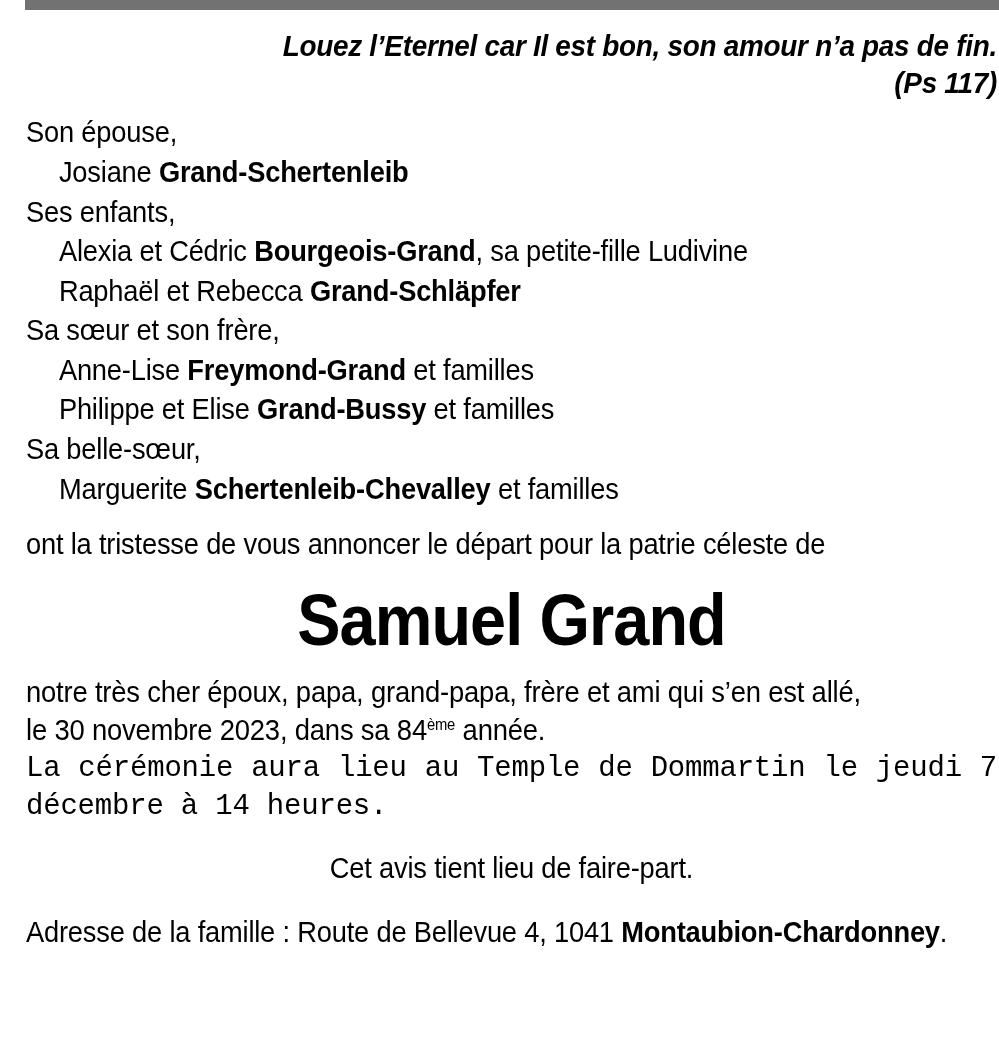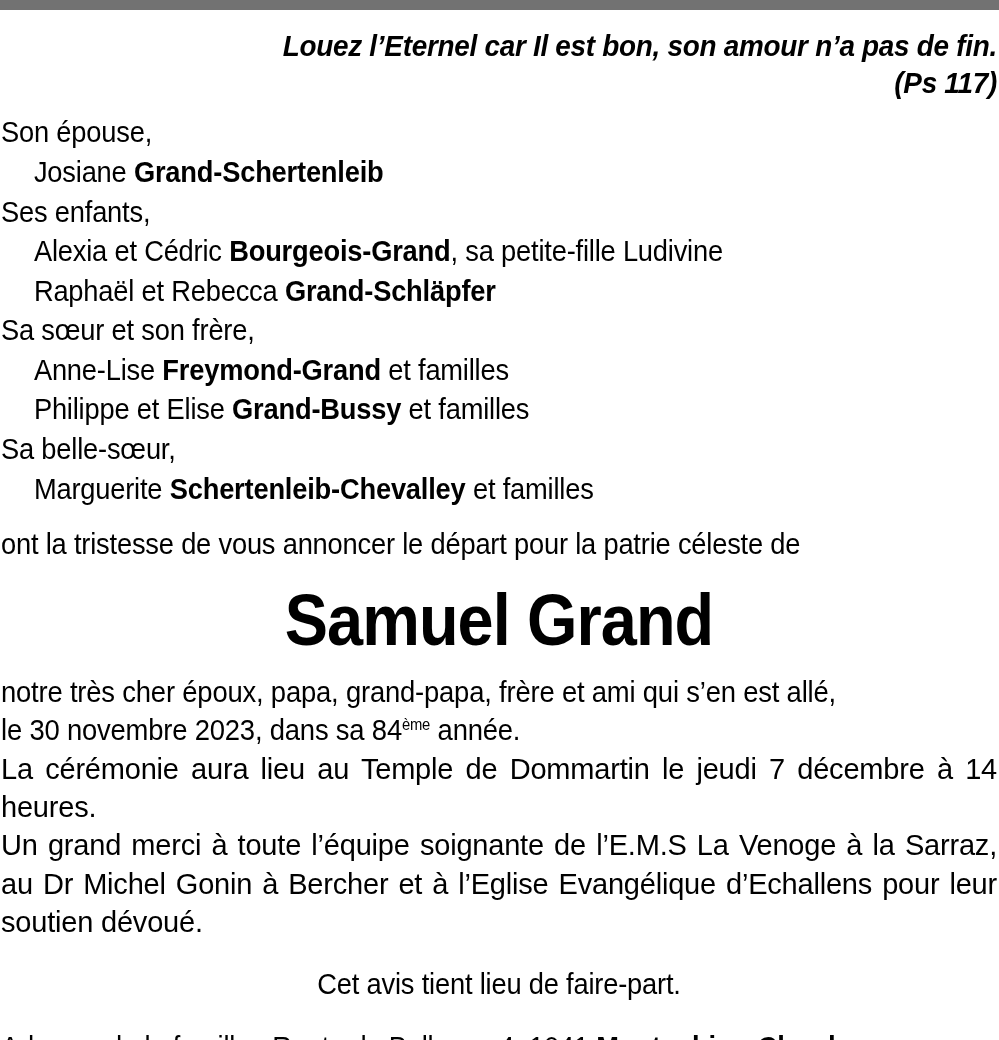--- a/index.html
+++ b/index.html
@@ -14,20 +14,21 @@
     font-family: "Liberation Sans", sans-serif;
     color: #000000;
   }
   .notice {
     position: relative;
     width: 999px;
     height: 1040px;
     box-sizing: border-box;
     display: flex;
     flex-direction: column;
+    padding-left: 25px;
   }
   .rule-top {
     width: 100%;
     height: 10px;
     background: #727272;
     flex: 0 0 auto;
   }
   .body-area {
     flex: 1 1 auto;
     padding: 0 2px 0 1px;
@@ -101,20 +102,21 @@
     letter-spacing: -0.2px;
   }
   .para.squeeze {
     transform: scaleX(0.945);
     transform-origin: left center;
   }
   .para.nowrap { white-space: nowrap; }
   .para.justify {
     text-align: justify;
     text-align-last: left;
+    font-family: Liberation Mono, monospace;
   }
   .para sup {
     font-size: 0.54em;
     vertical-align: 0.62em;
     line-height: 0;
   }
 
   .centered-note {
     text-align: center;
     font-size: 29px;
@@ -173,21 +175,20 @@
     <div class="announce">ont la tristesse de vous annoncer le départ pour la patrie céleste de</div>
 
     <div class="deceased">Samuel Grand</div>
 
     <div class="para squeeze nowrap">notre très cher époux, papa, grand-papa, frère et ami qui s’en est allé,</div>
 
     <div class="para squeeze nowrap"><span>le 30 novembre 2023, dans sa 84</span><sup>ème</sup><span> année.</span></div>
 
     <div class="para justify">La cérémonie aura lieu au Temple de Dommartin le jeudi 7 décembre à 14 heures.</div>
 
-    <div class="para justify">Un grand merci à toute l’équipe soignante de l’E.M.S La Venoge à la Sarraz, au Dr Michel Gonin à Bercher et à l’Eglise Evangélique d’Echallens pour leur soutien dévoué.</div>
 
     <div class="centered-note">Cet avis tient lieu de faire-part.</div>
 
     <div class="address"><span>Adresse de la famille : Route de Bellevue 4, 1041 </span><b>Montaubion-Chardonney</b><span>.</span></div>
 
     <div class="spacer"></div>
 
   </div>
 
 </div>

